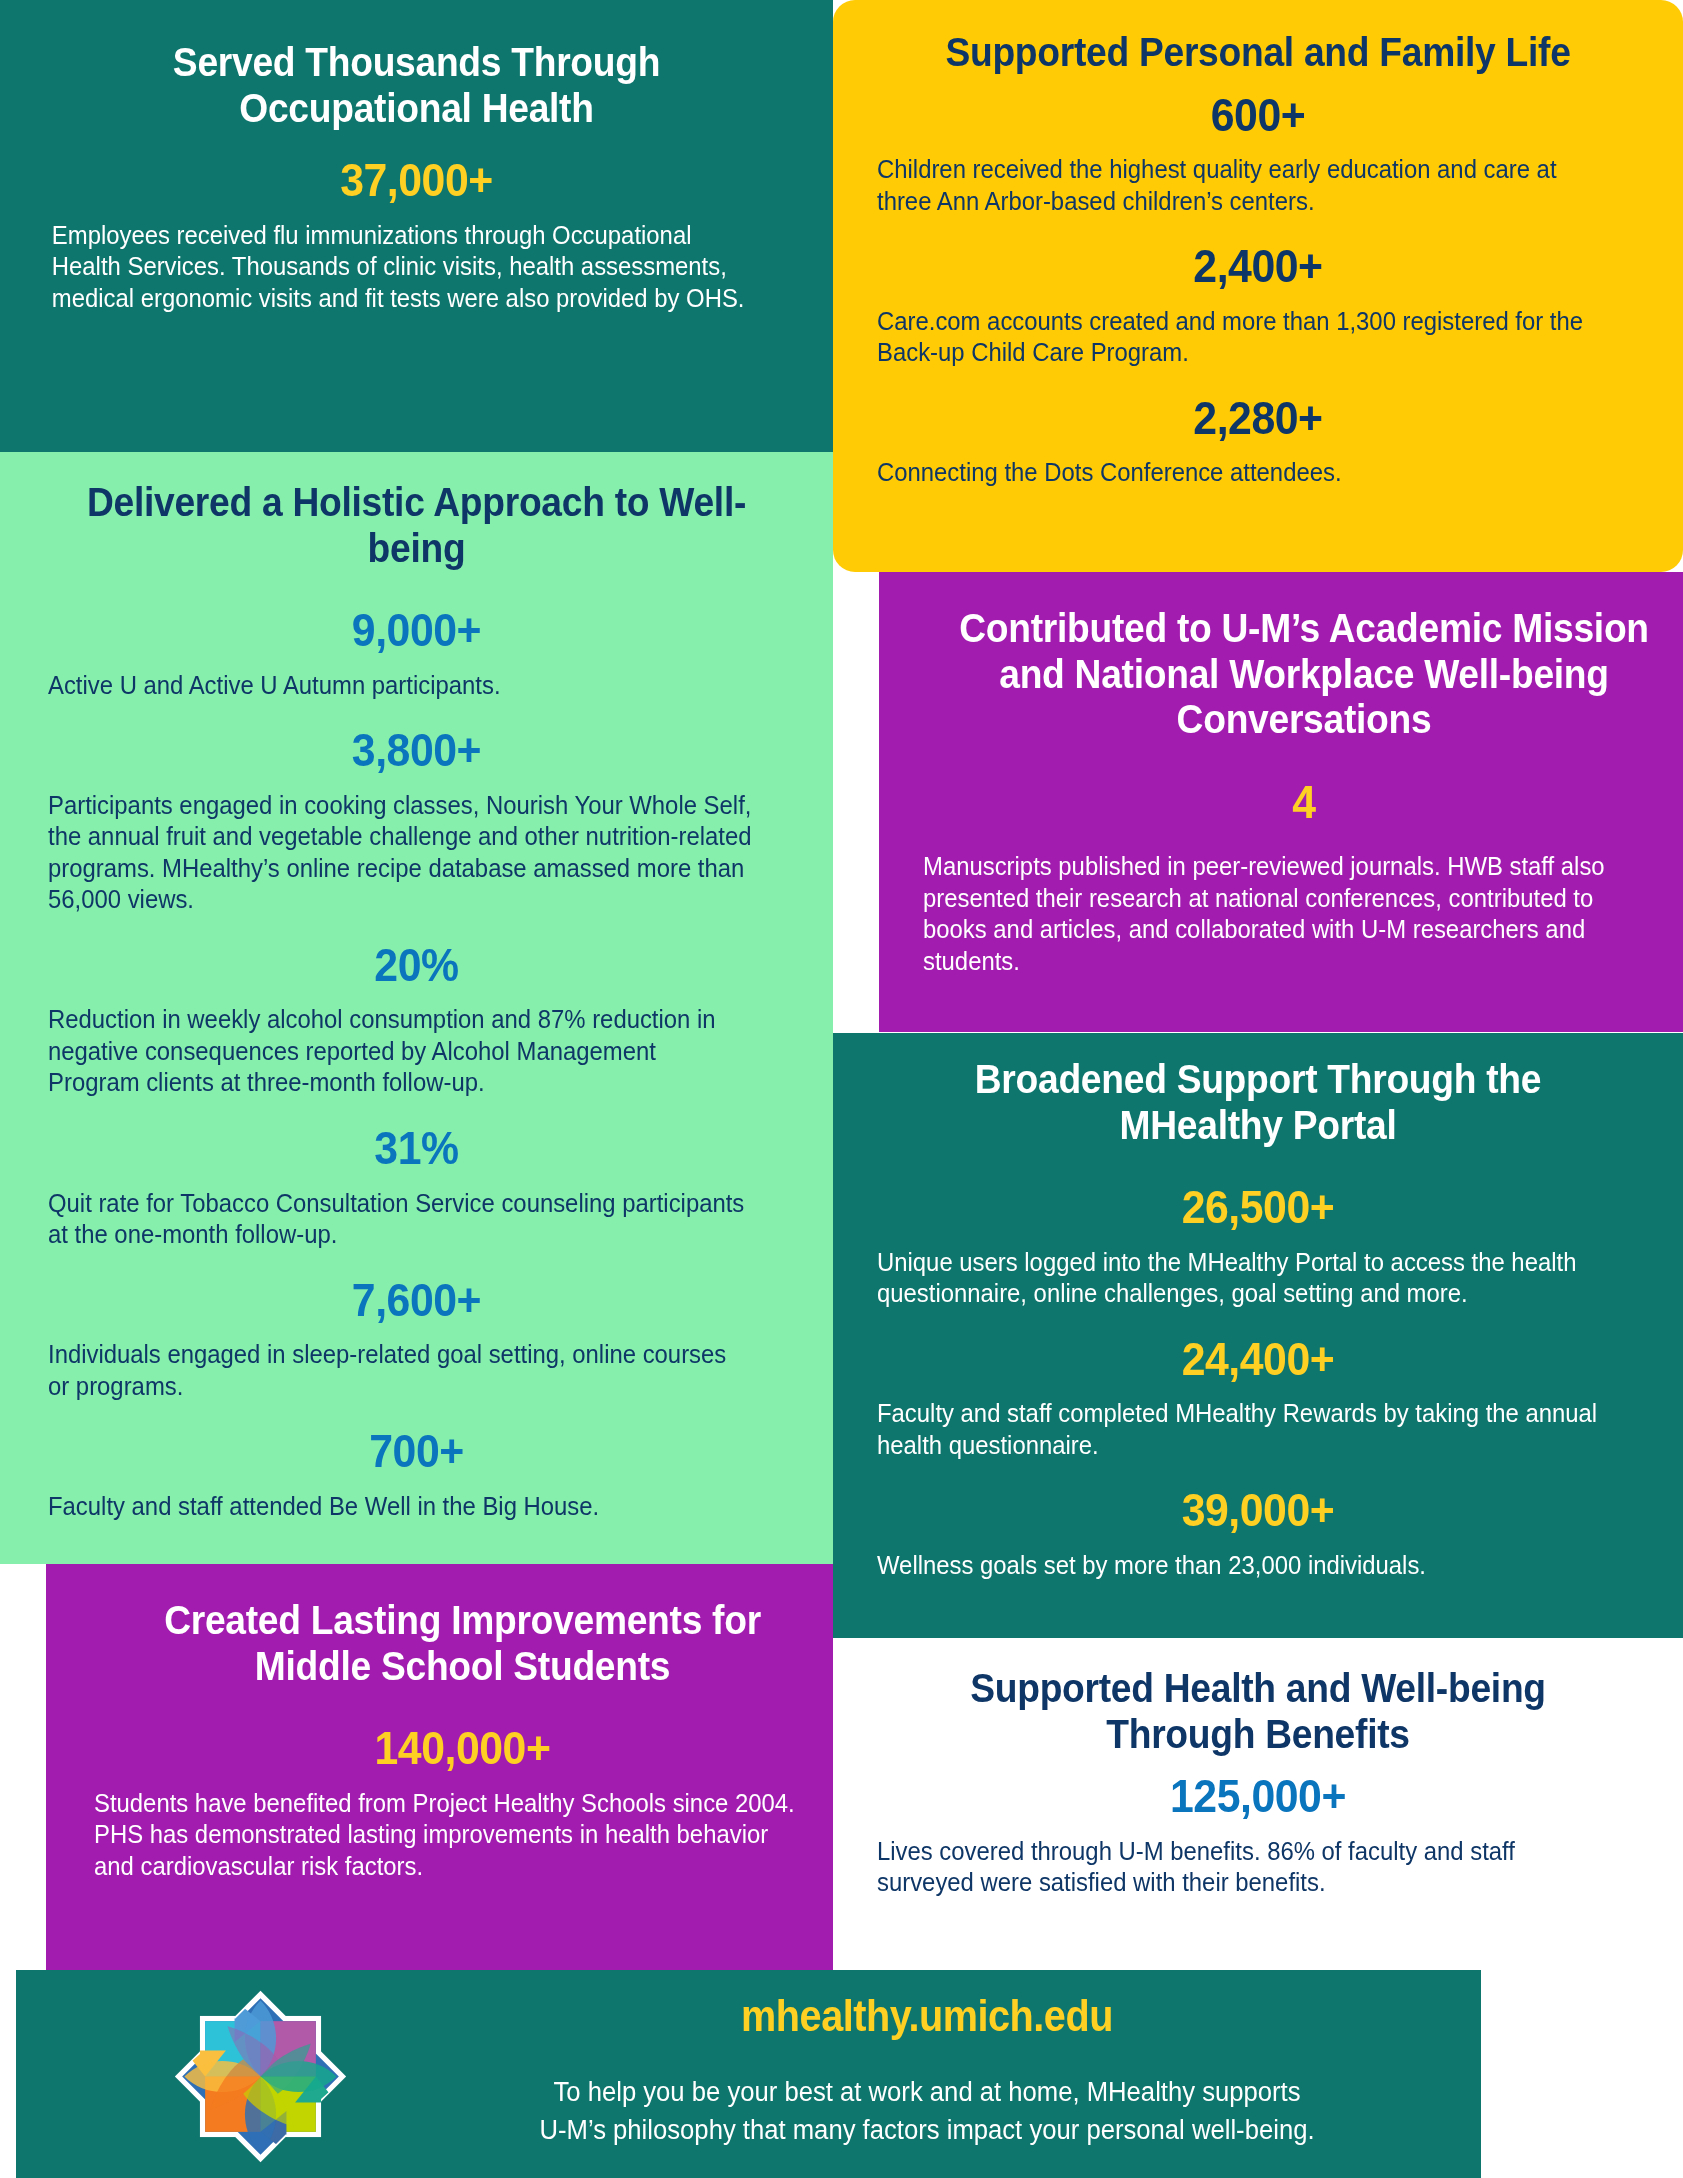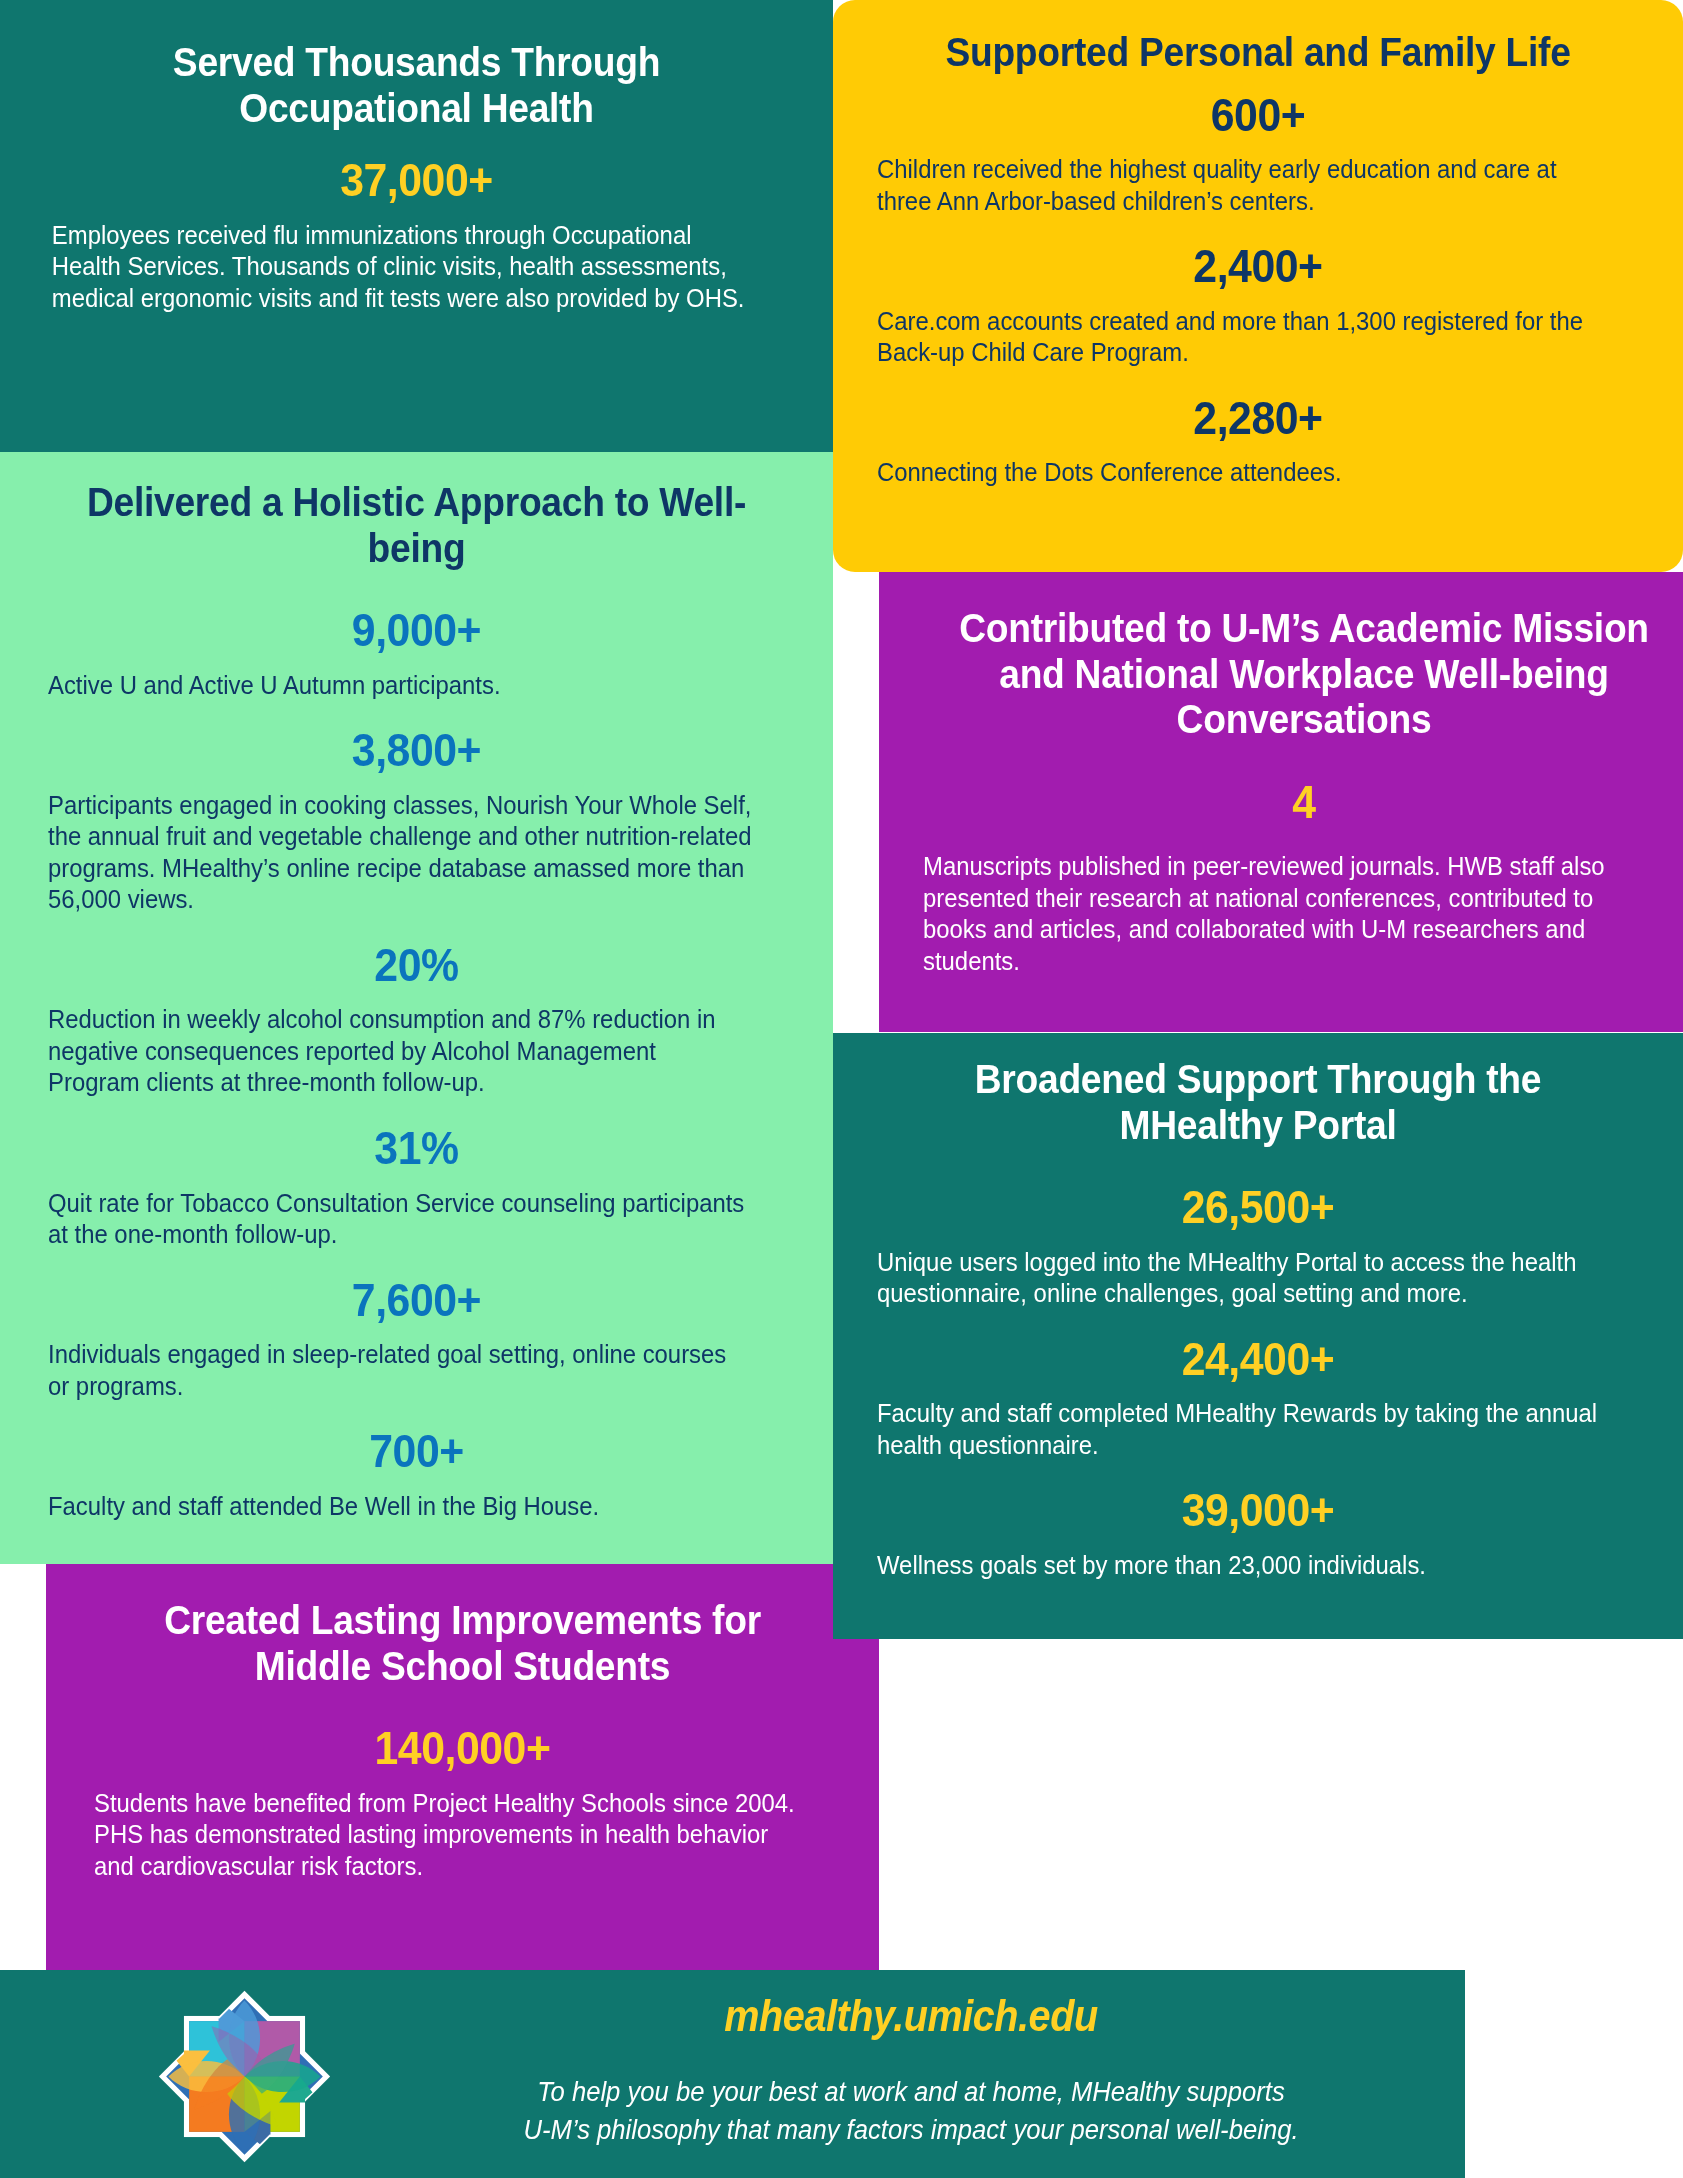--- a/index.html
+++ b/index.html
@@ -67,21 +67,21 @@
   #p-occhealth{top:0;height:452px;padding:40px 48px 0 48px;}
   #p-occhealth .body{padding-left:4px;}
   #p-wellbeing{top:452px;height:1112px;padding:28px 48px 0 48px;}
   #p-middleschool{top:1564px;height:406px;padding:34px 48px 0 48px;}
 
   #p-family{top:0;height:572px;padding:30px 44px 0 44px;}
   #p-academic{top:572px;height:460px;padding:34px 44px 0 44px;}
   #p-portal{top:1033px;height:606px;padding:24px 44px 0 44px;}
   #p-benefits{top:1638px;height:332px;padding:28px 44px 0 44px;}
 
-  #p-footer{left:0;top:1970px;width:1465px;height:208px;font-style:italic;}
+  #p-footer{left:16px;top:1970px;width:1465px;height:208px;}
 
   
   .footer-inner{position:relative;width:100%;height:100%;}
   #logo-wrap{position:absolute;left:158px;top:20px;width:173px;height:173px;}
   .footer-text{
     position:absolute;left:416px;top:24px;width:990px;text-align:center;
   }
   .footer-url{
     font-weight:bold;font-size:44px;line-height:1;
     color:#ffd024;letter-spacing:-0.5px;
@@ -188,20 +188,27 @@
     <div class="stat t-yellow">24,400+</div>
     <div class="gap-s"></div>
     <p class="body t-white">Faculty and staff completed MHealthy Rewards by taking the annual health questionnaire.</p>
 
     <div class="gap-m"></div>
     <div class="stat t-yellow">39,000+</div>
     <div class="gap-s"></div>
     <p class="body t-white">Wellness goals set by more than 23,000 individuals.</p>
   </section>
 
+  <section class="panel col-right bg-white" id="p-benefits">
+    <h2 class="head t-navy">Supported Health and Well-being Through Benefits</h2>
+    <div class="gap-s"></div>
+    <div class="stat t-blue">125,000+</div>
+    <div class="gap-s"></div>
+    <p class="body t-navy">Lives covered through U-M benefits. 86% of faculty and staff surveyed were satisfied with their benefits.</p>
+  </section>
 
   <footer class="panel bg-navy" id="p-footer">
     <div class="footer-inner">
 
       <div id="logo-wrap">
         <svg viewBox="0 0 200 200" xmlns="http://www.w3.org/2000/svg">
           <defs>
             <clipPath id="starclip">
               <path d="M100 4 L129 33 L170 33 L170 74 L199 100 L170 126 L170 167 L129 167 L100 196 L71 167 L30 167 L30 126 L1 100 L30 74 L30 33 L71 33 Z"></path>
             </clipPath>

